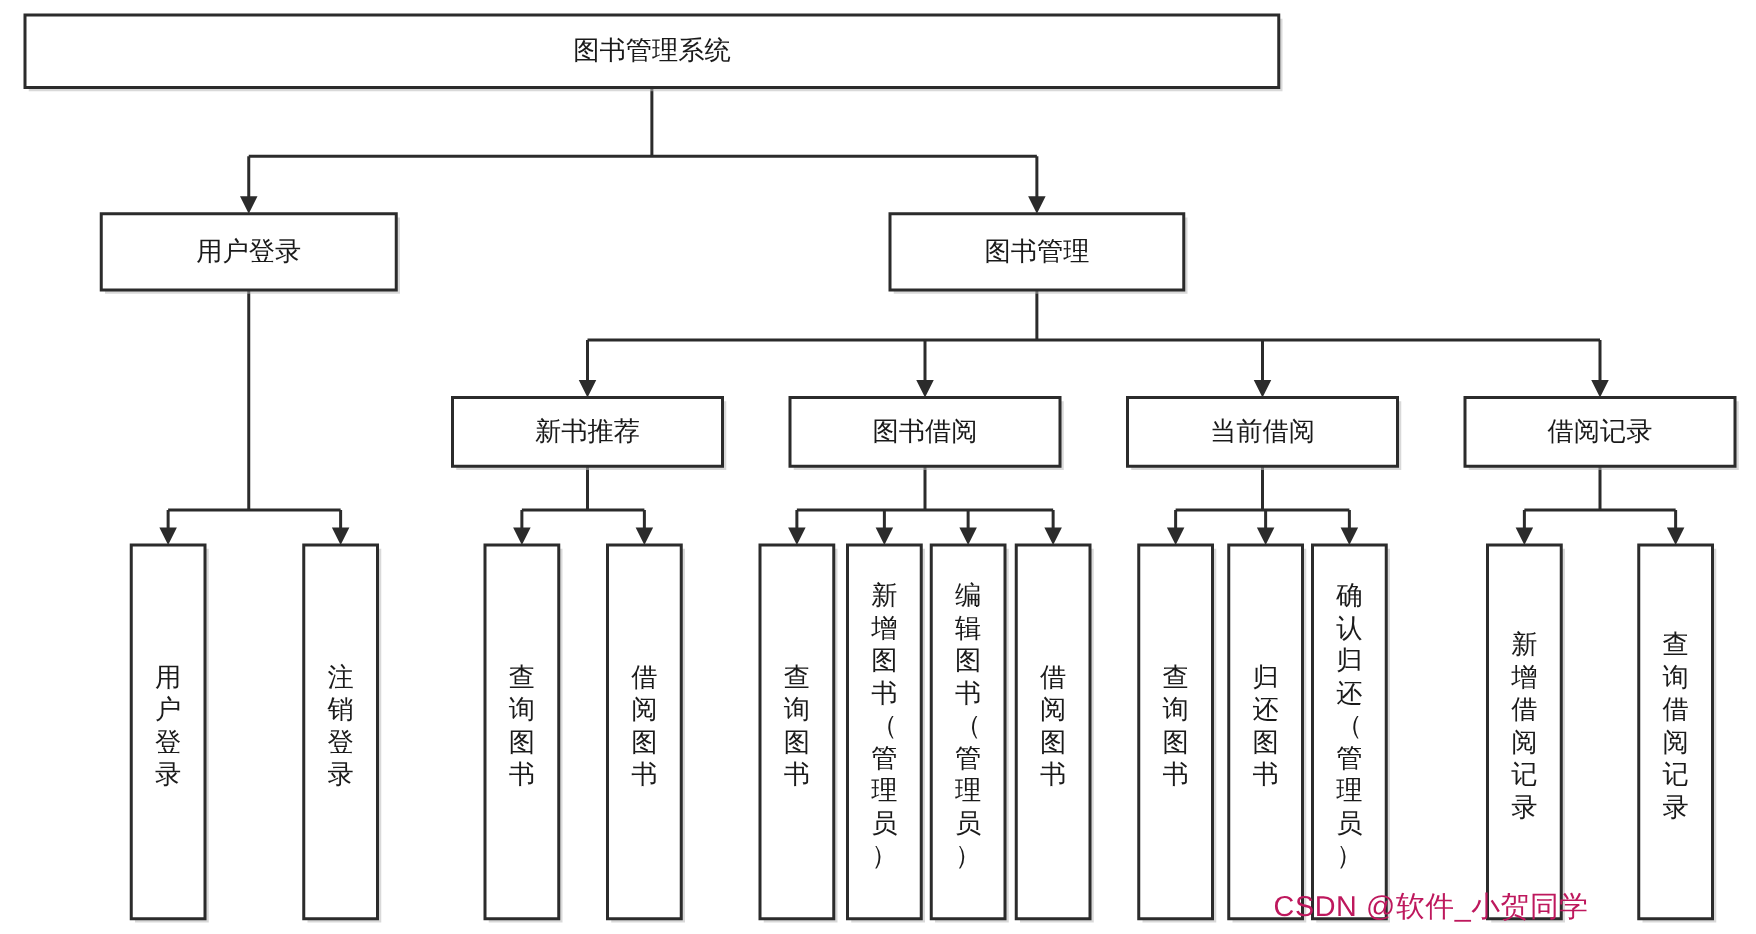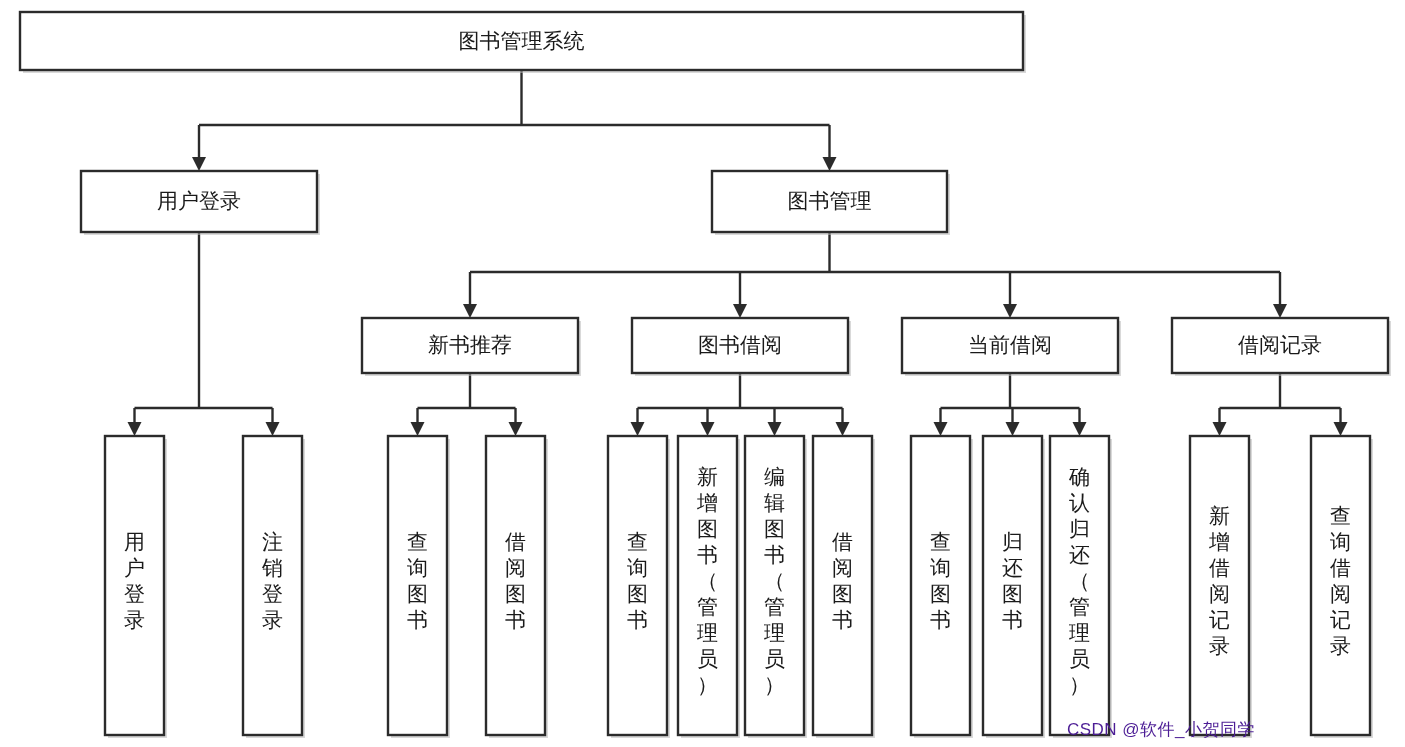--- a/index.html
+++ b/index.html
@@ -54,25 +54,25 @@
     dominant-baseline: middle;
   }
   .node-label-v {
     font-family: "Liberation Sans", "DejaVu Sans", sans-serif;
     font-size: 21px;
     fill: #1a1a1a;
     text-anchor: middle;
   }
   .watermark {
     position: absolute;
-    right: 16px;
+    right: 0;
     bottom: 6px;
     font-family: "Liberation Sans", "DejaVu Sans", sans-serif;
-    font-size: 17px;
-    color: #4c1d95;
+    font-size: 23px;
+    color: #be185d;
     letter-spacing: 0.5px;
     white-space: nowrap;
     user-select: none;
   }
 </style>
 </head>
 <body>
 
 <div id="diagram-root">
   <svg id="diagram-svg" viewBox="0 0 1405 747">

